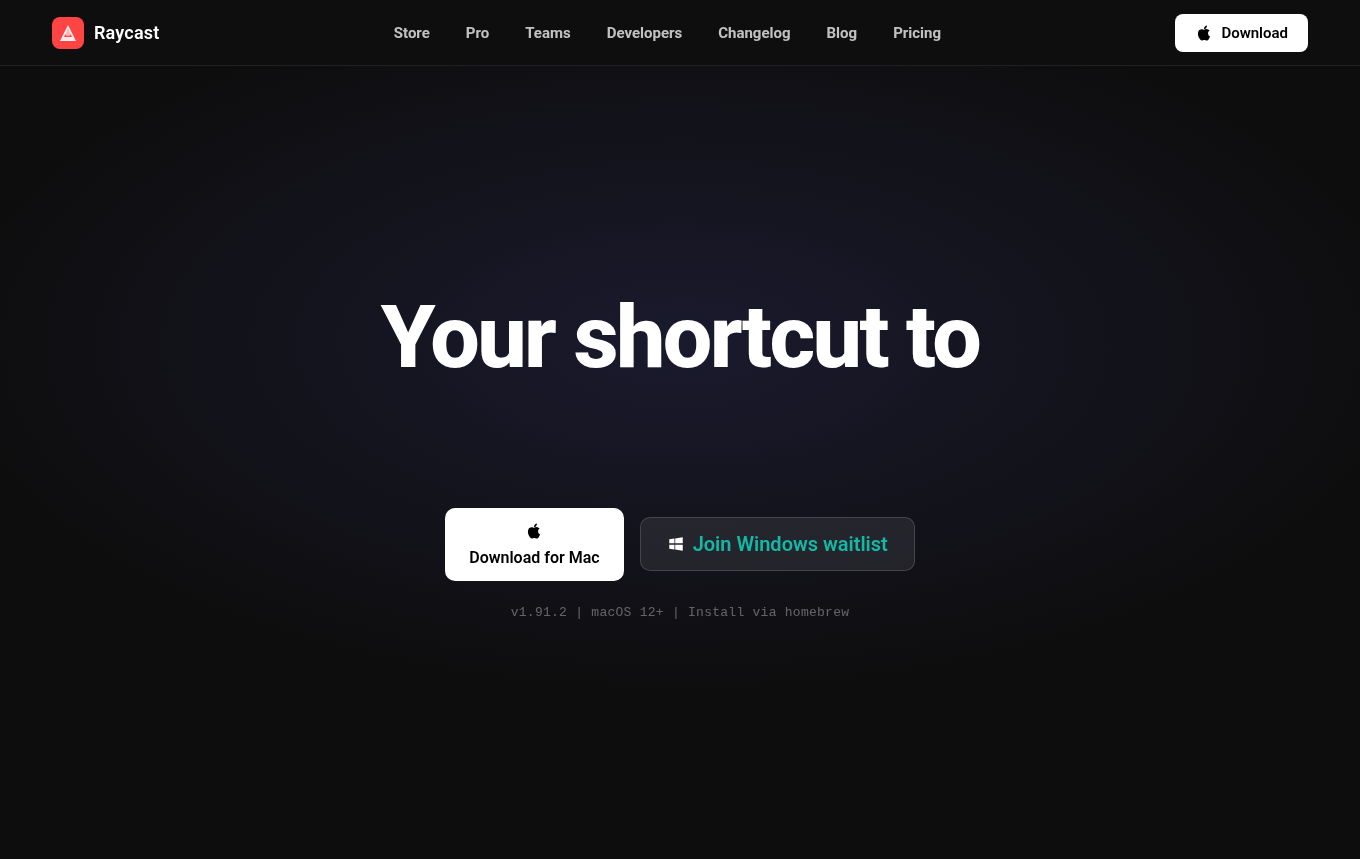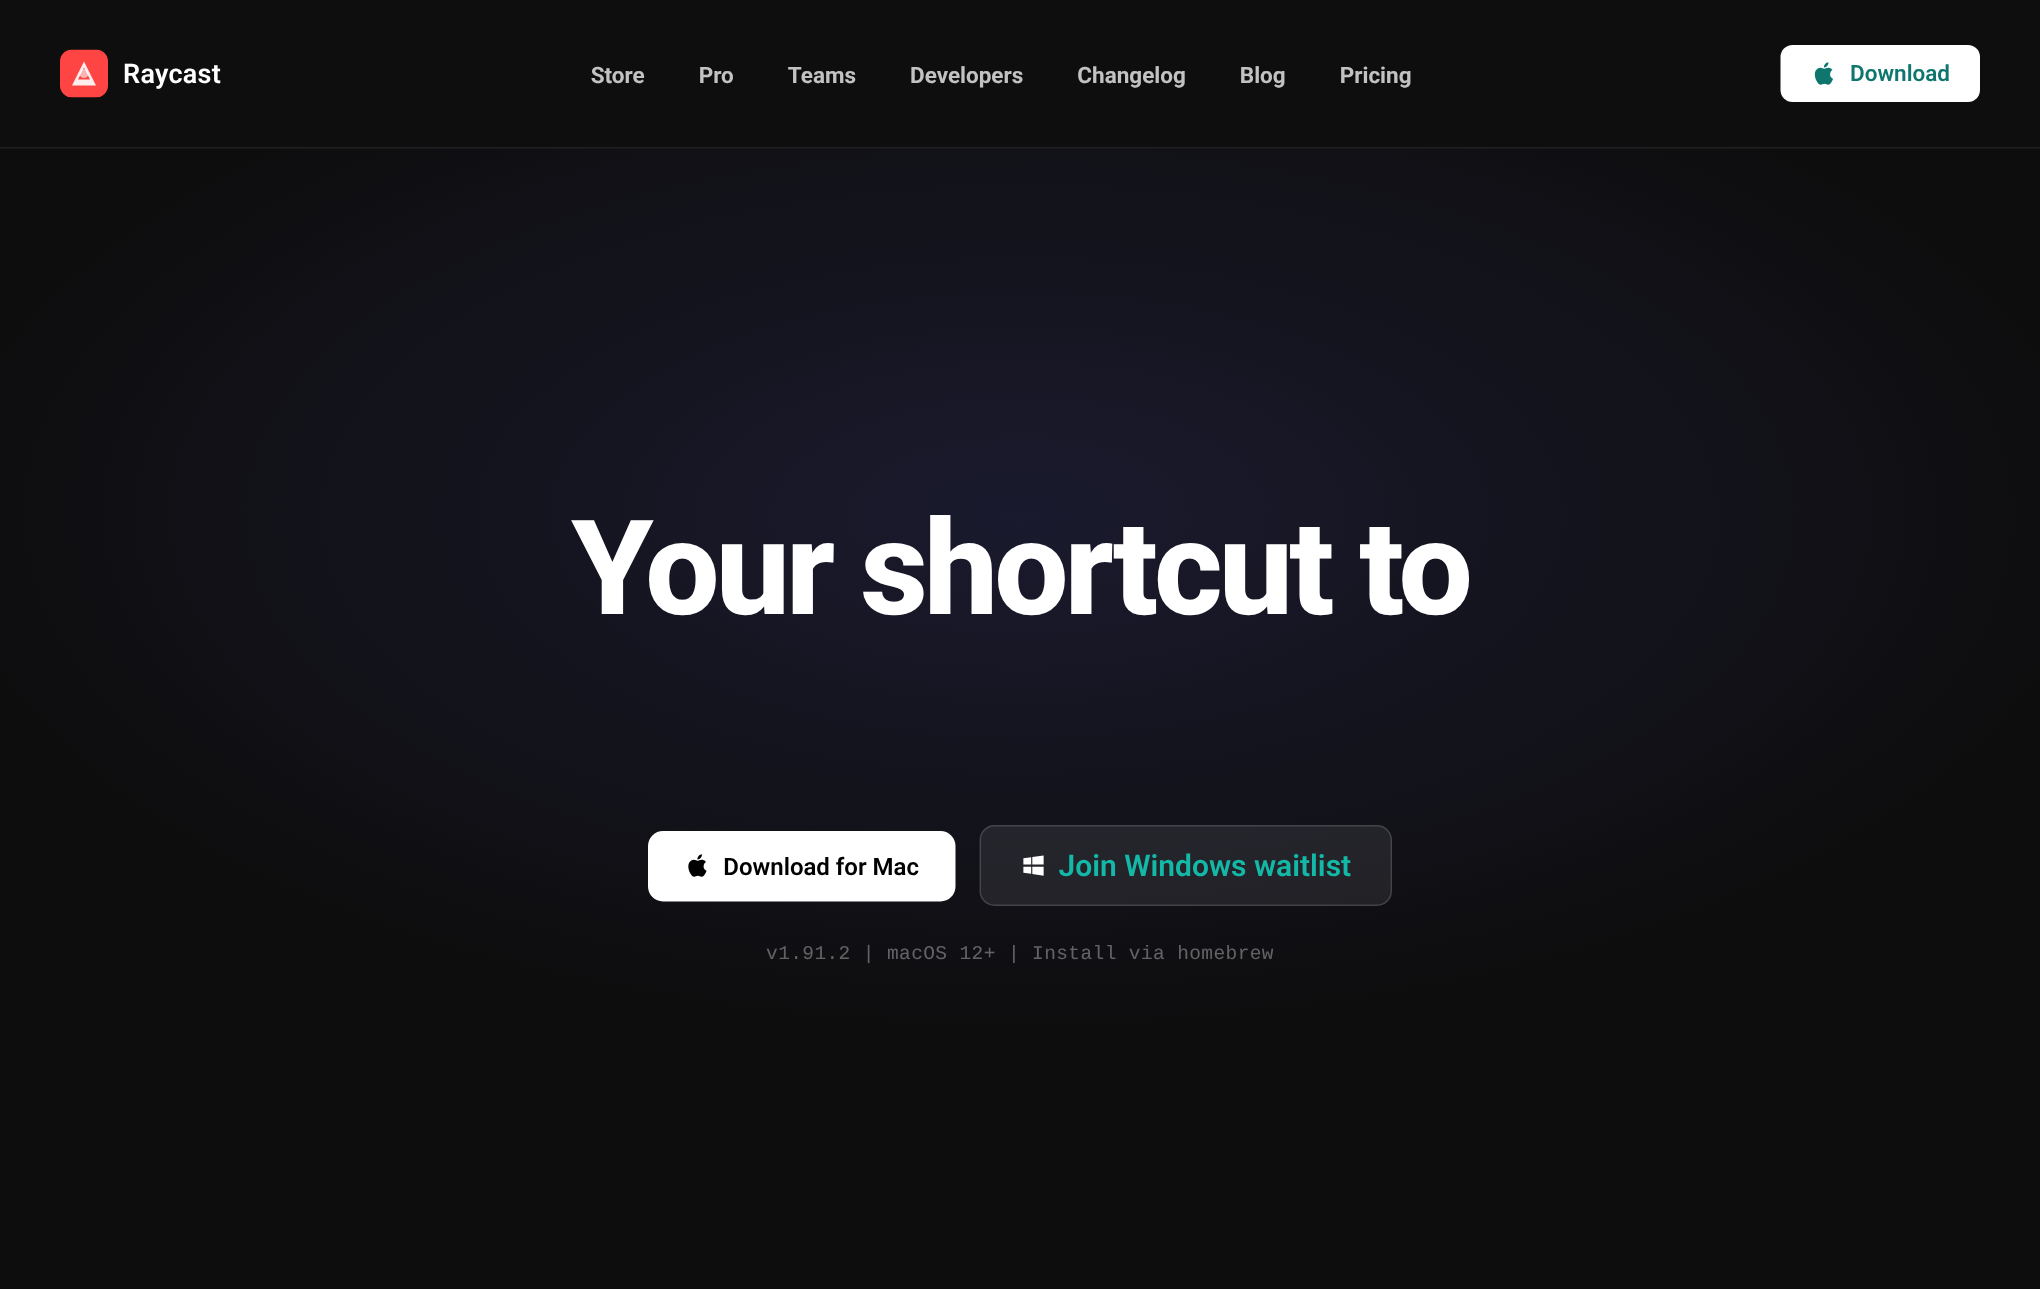--- a/index.html
+++ b/index.html
@@ -30,22 +30,22 @@
       pointer-events: none;
     }
 
     
     nav {
       position: relative;
       z-index: 10;
       display: flex;
       align-items: center;
       justify-content: space-between;
-      padding: 0 40px;
-      height: 99px;
+      padding: 0 52px;
+      height: 66px;
       background: rgba(15, 15, 15, 0.95);
       border-bottom: 1px solid rgba(255, 255, 255, 0.08);
     }
 
     .nav-logo {
       display: flex;
       align-items: center;
       gap: 10px;
       text-decoration: none;
       color: #ffffff;
@@ -70,21 +70,21 @@
       font-size: 15px;
       font-weight: 700;
       transition: color 0.2s;
     }
 
     .nav-download-btn {
       display: flex;
       align-items: center;
       gap: 8px;
       background: #ffffff;
-      color: #0f766e;
+      color: #000000;
       border: none;
       border-radius: 8px;
       padding: 10px 20px;
       font-size: 15px;
       font-weight: 600;
       cursor: pointer;
       text-decoration: none;
     }
 
     
@@ -132,20 +132,21 @@
       gap: 8px;
       background: #ffffff;
       color: #000000;
       border: none;
       border-radius: 10px;
       padding: 14px 24px;
       font-size: 16px;
       font-weight: 600;
       cursor: pointer;
       text-decoration: none;
+      flex-direction: column;
     }
 
     .btn-windows {
       display: flex;
       align-items: center;
       gap: 8px;
       background: rgba(255, 255, 255, 0.08);
       color: #14b8a6;
       border: 1px solid rgba(255, 255, 255, 0.15);
       border-radius: 10px;

